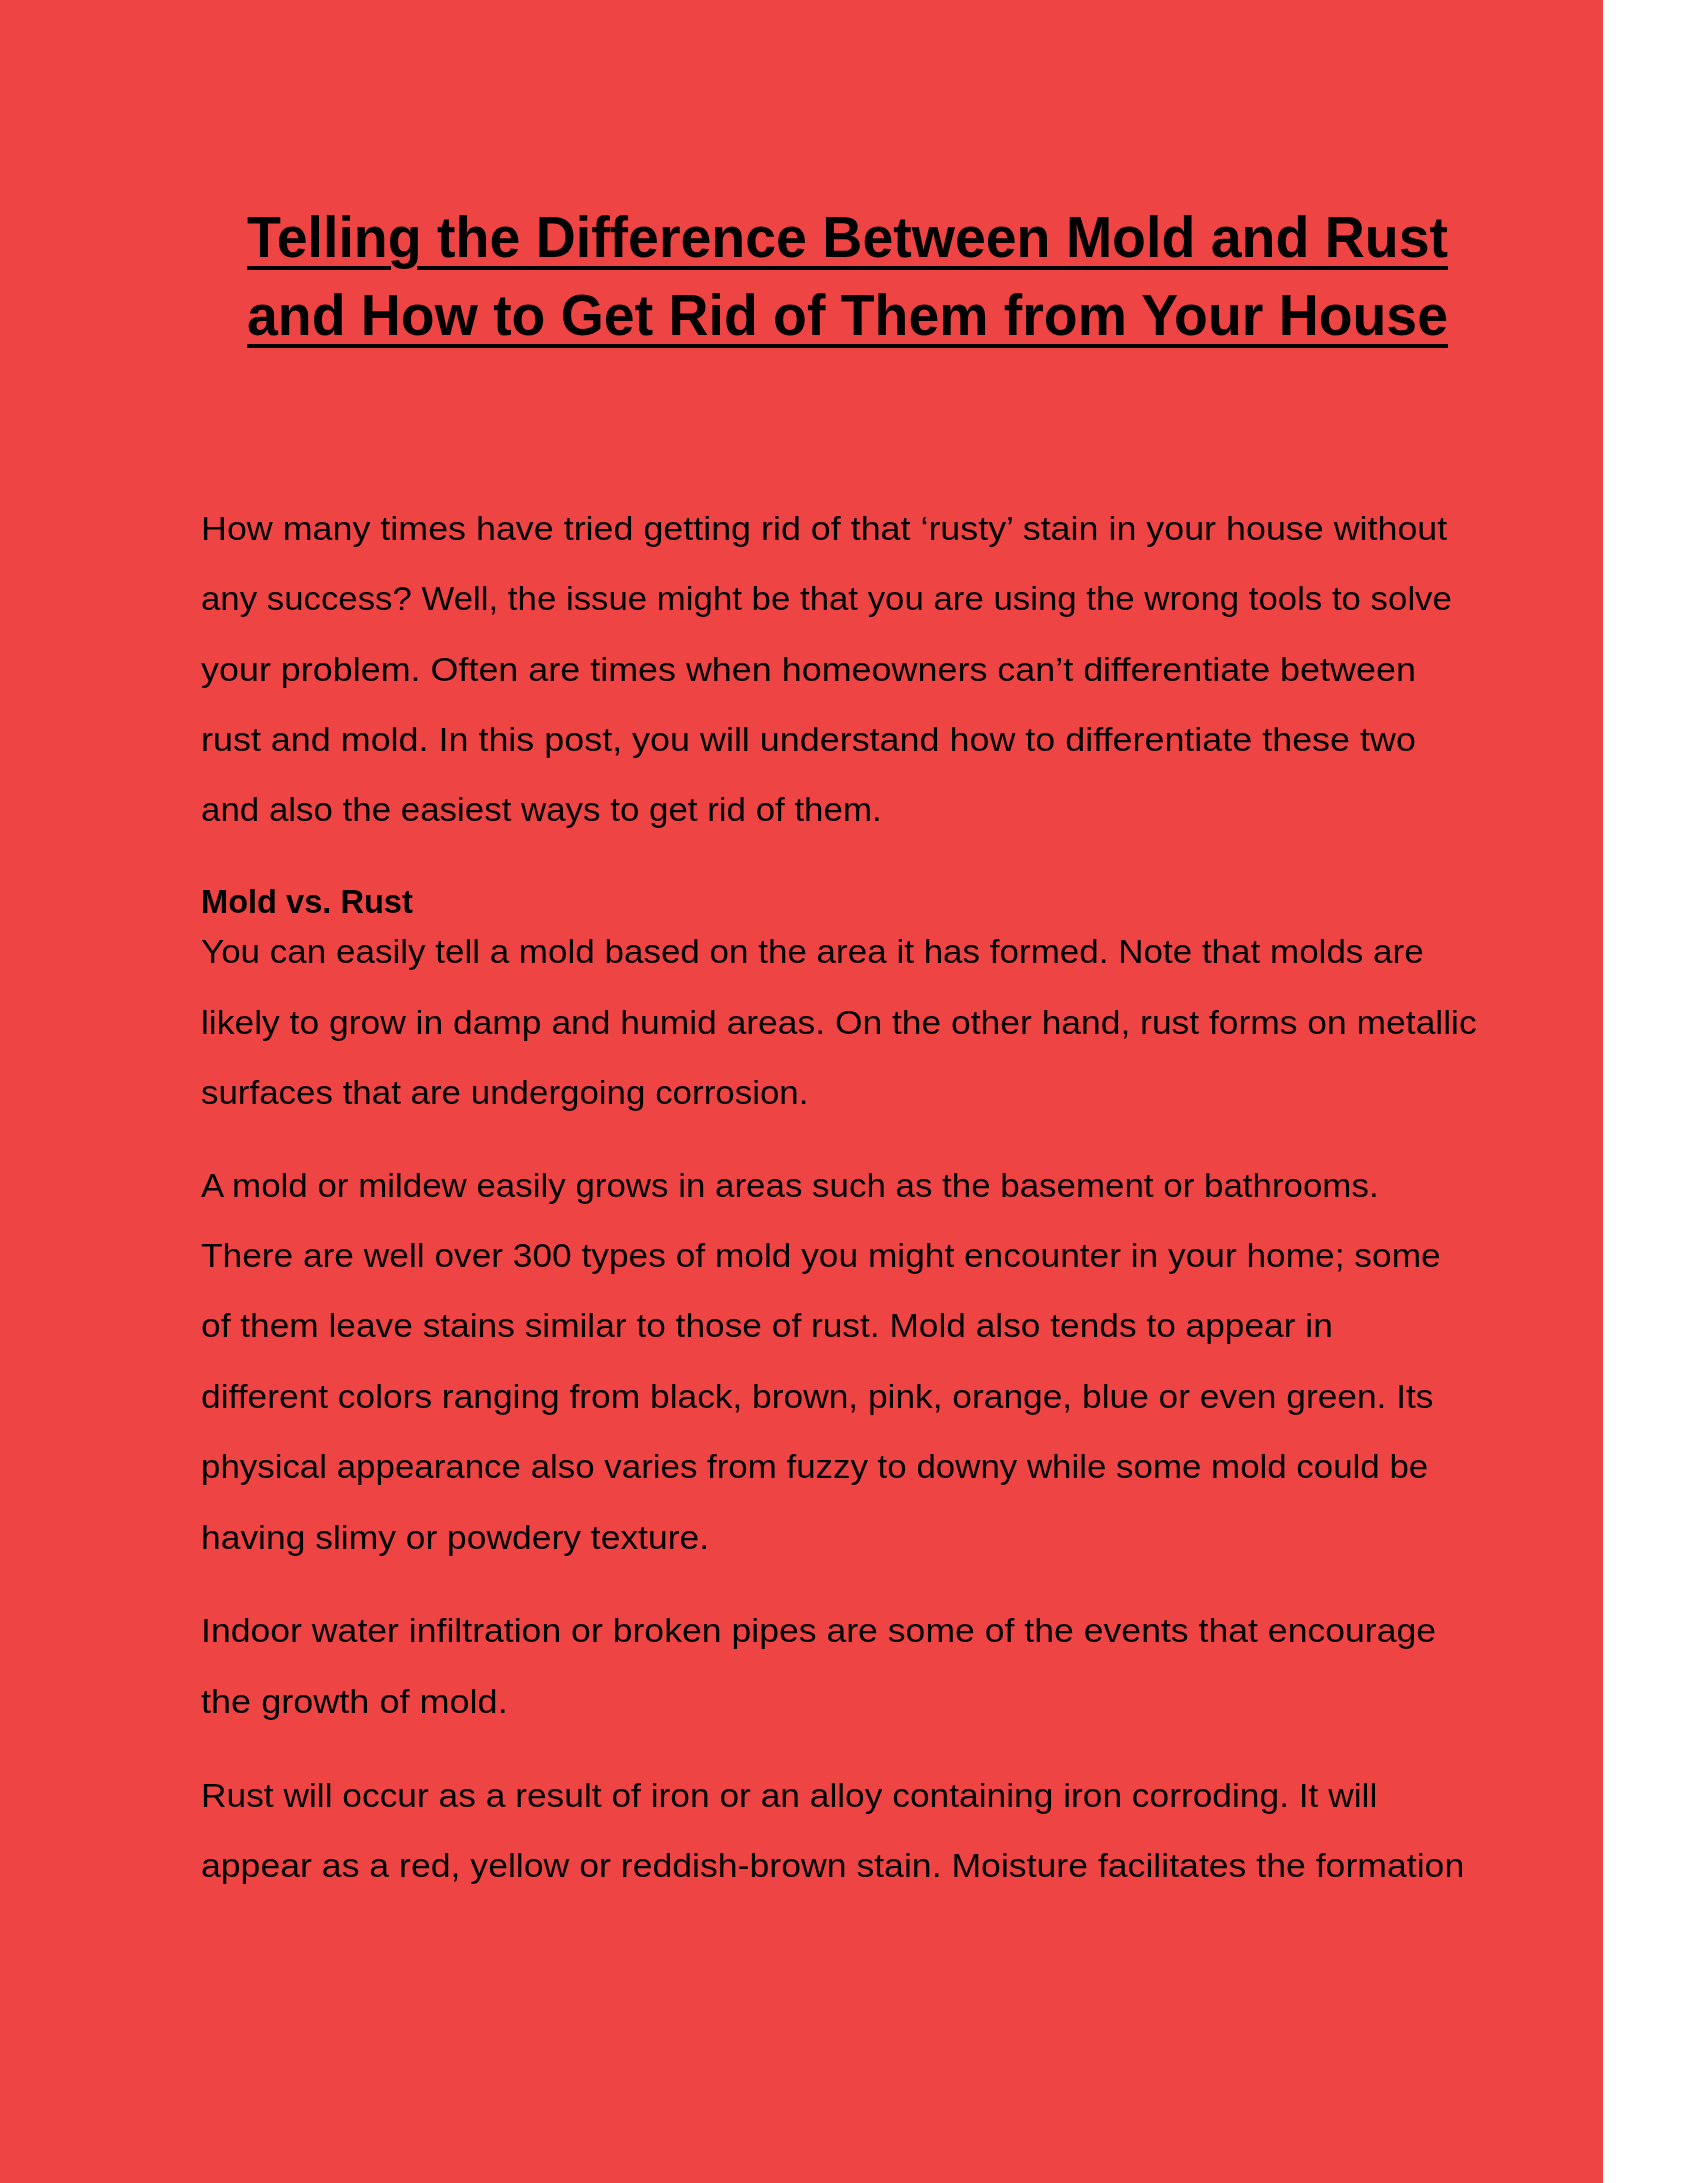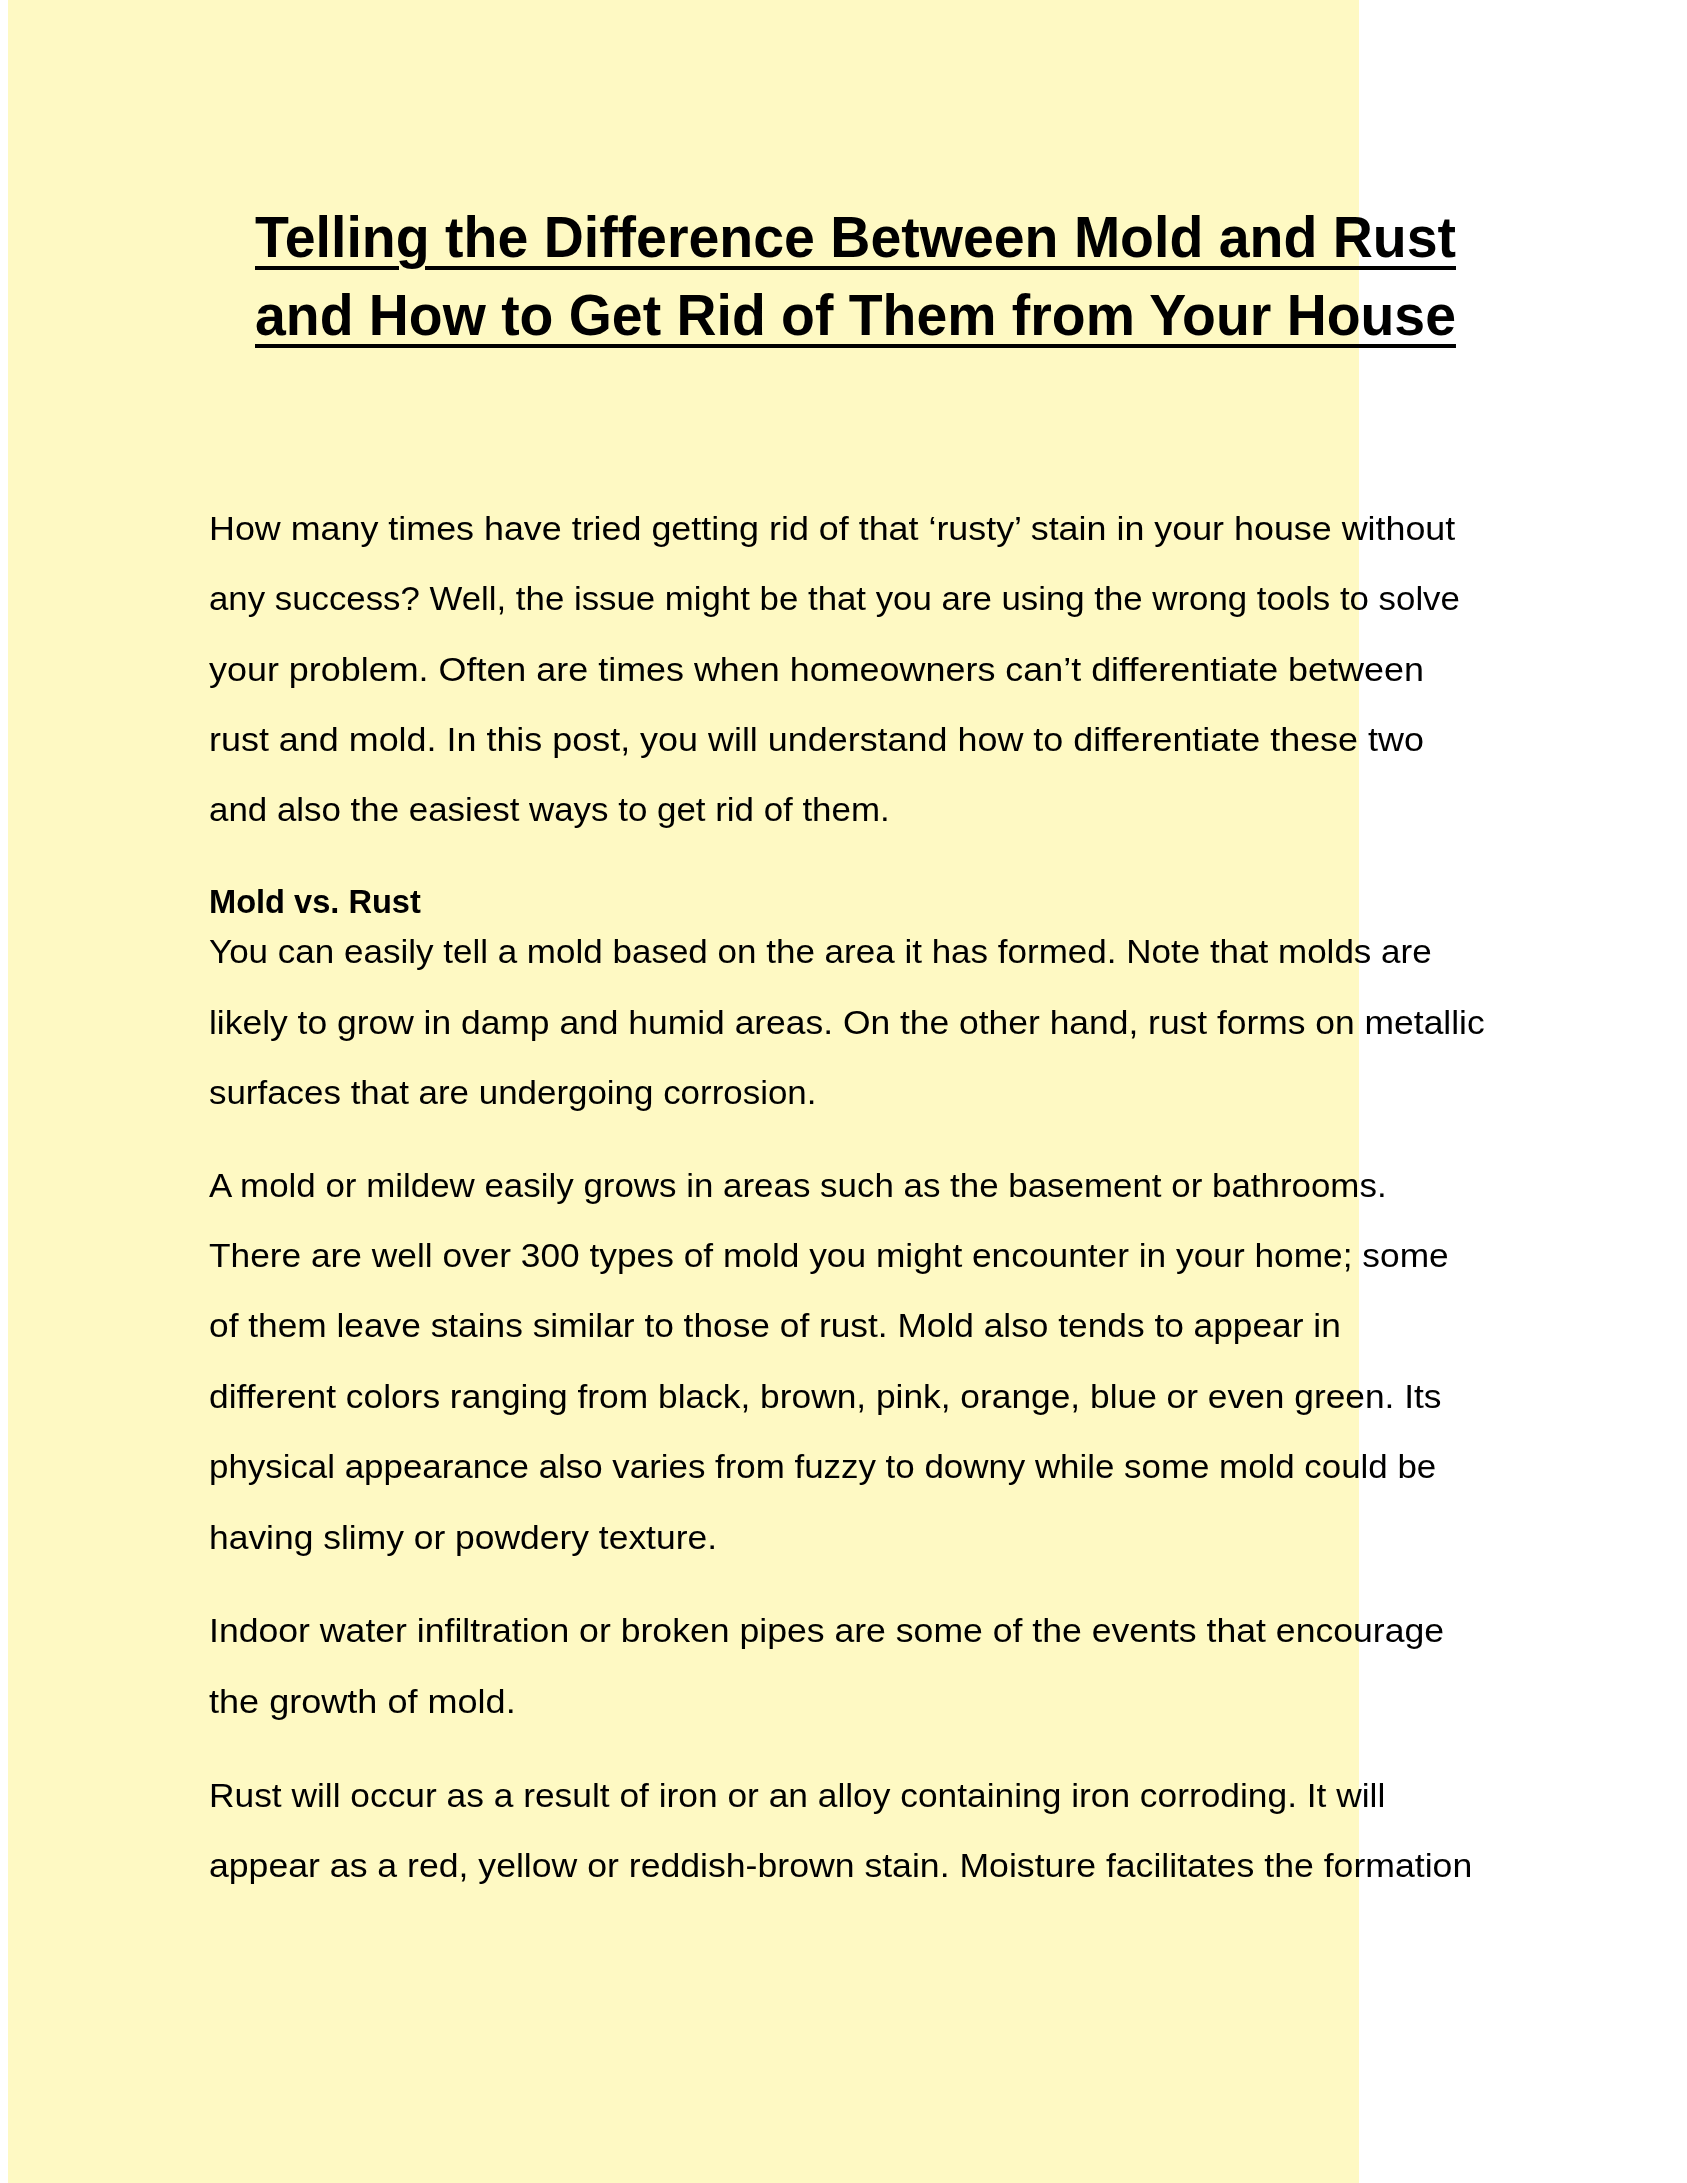--- a/index.html
+++ b/index.html
@@ -1,17 +1,17 @@
 <!DOCTYPE html>
 <html style="font-size:10.5px"><head>
 <meta charset="utf-8">
 <style>
   html, body { margin: 0; padding: 0; background: #ffffff; }
   body { width: 1687px; height: 2183px; position: relative; overflow: hidden; }
-  .page { position: absolute; left: 8px; top: 0; width: 1351px; height: 2183px; background: #fef9c3; }
+  .page { position: absolute; left: 0; top: 0; width: 1603px; height: 2183px; background: #ef4444; }
   .line {
     position: absolute;
     white-space: nowrap;
     color: #000000;
     transform-origin: 0 0;
     line-height: 1;
   }
   .title-line {
     font-family: "Liberation Sans", sans-serif;
     font-weight: bold;

